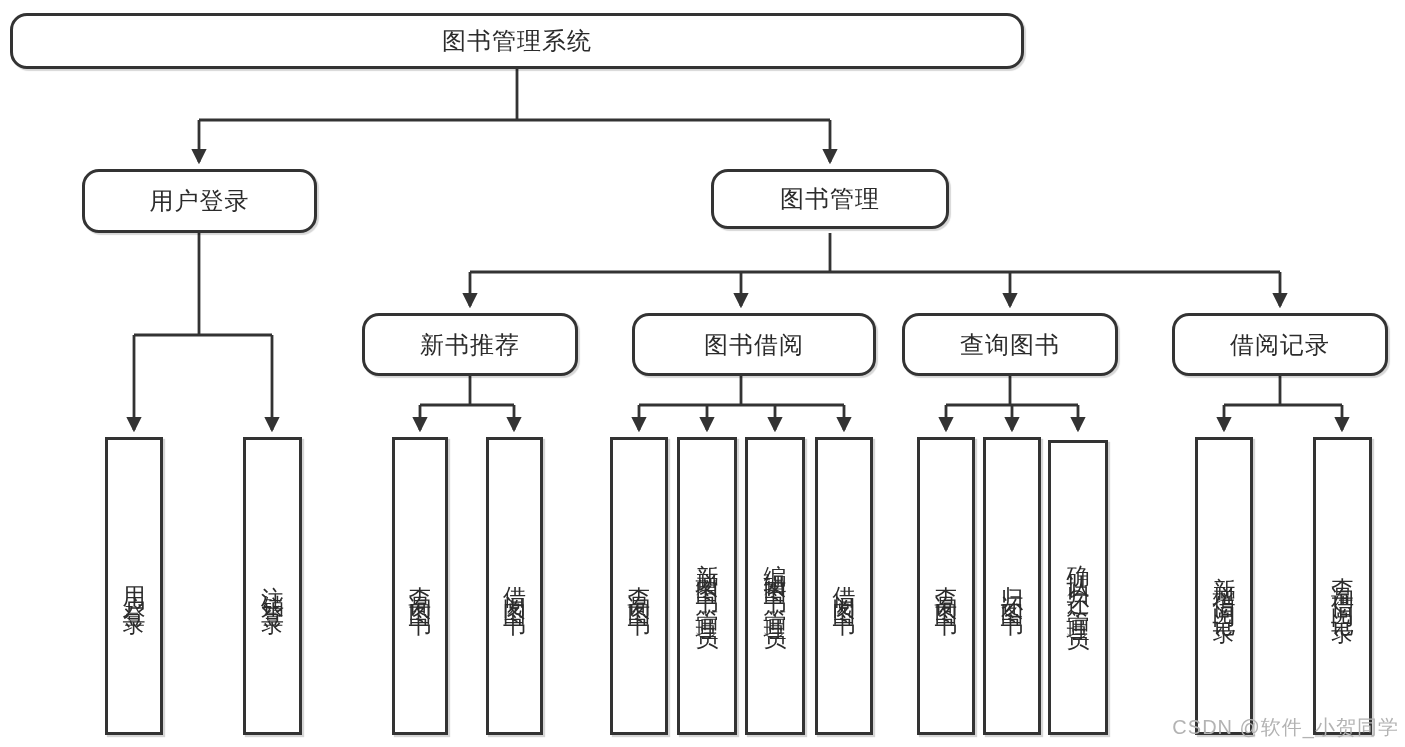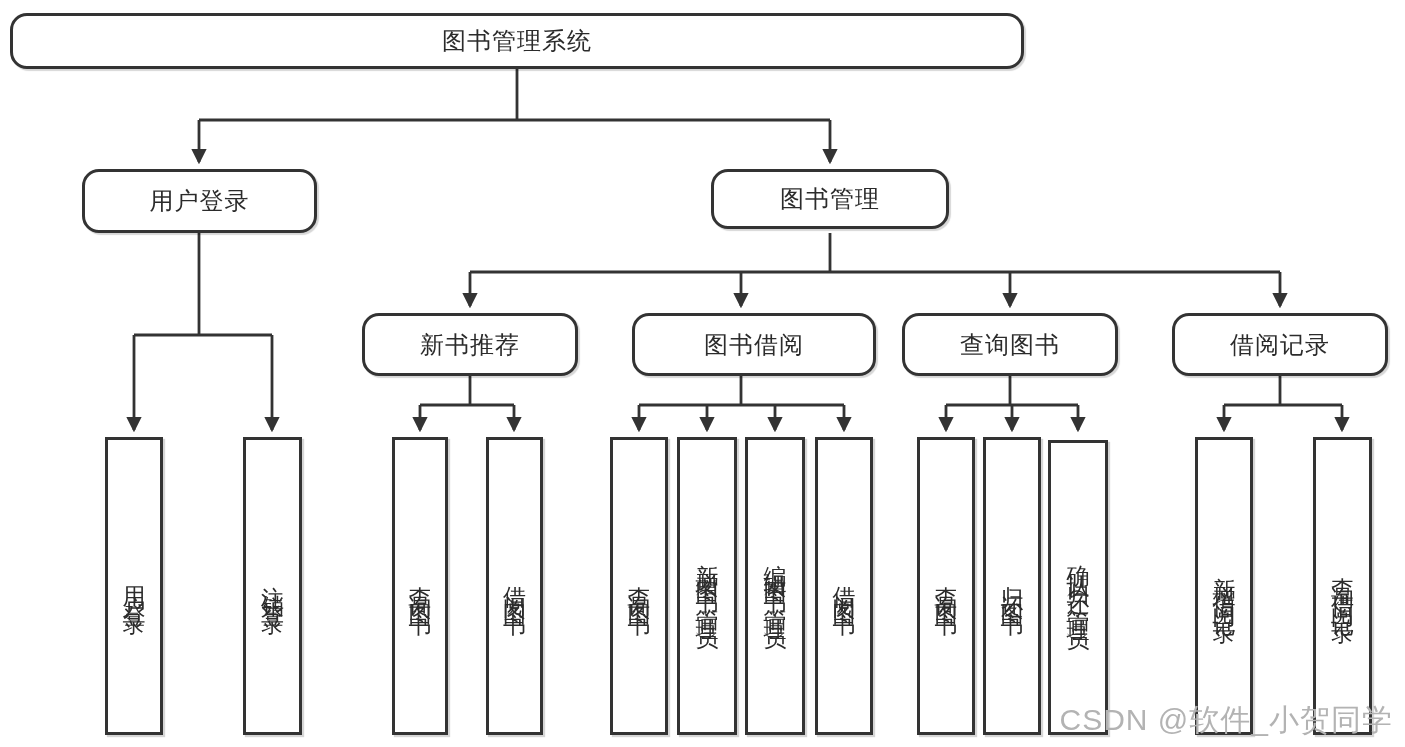--- a/index.html
+++ b/index.html
@@ -58,23 +58,23 @@
   .node.v {
     font-size: 23px;
     writing-mode: vertical-rl;
     text-orientation: mixed;
     letter-spacing: 9px;
     line-height: 1;
     padding: 4px 0;
   }
   .watermark {
     position: absolute;
-    right: 12px;
+    right: 6px;
     bottom: 6px;
-    font-size: 30px;
+    font-size: 20px;
     color: var(--watermark, #b3b3b3);
     letter-spacing: 1px;
     white-space: nowrap;
     margin-left: 29px;
   }
 </style>
 </head>
 <body>
 
 <div class="canvas">

